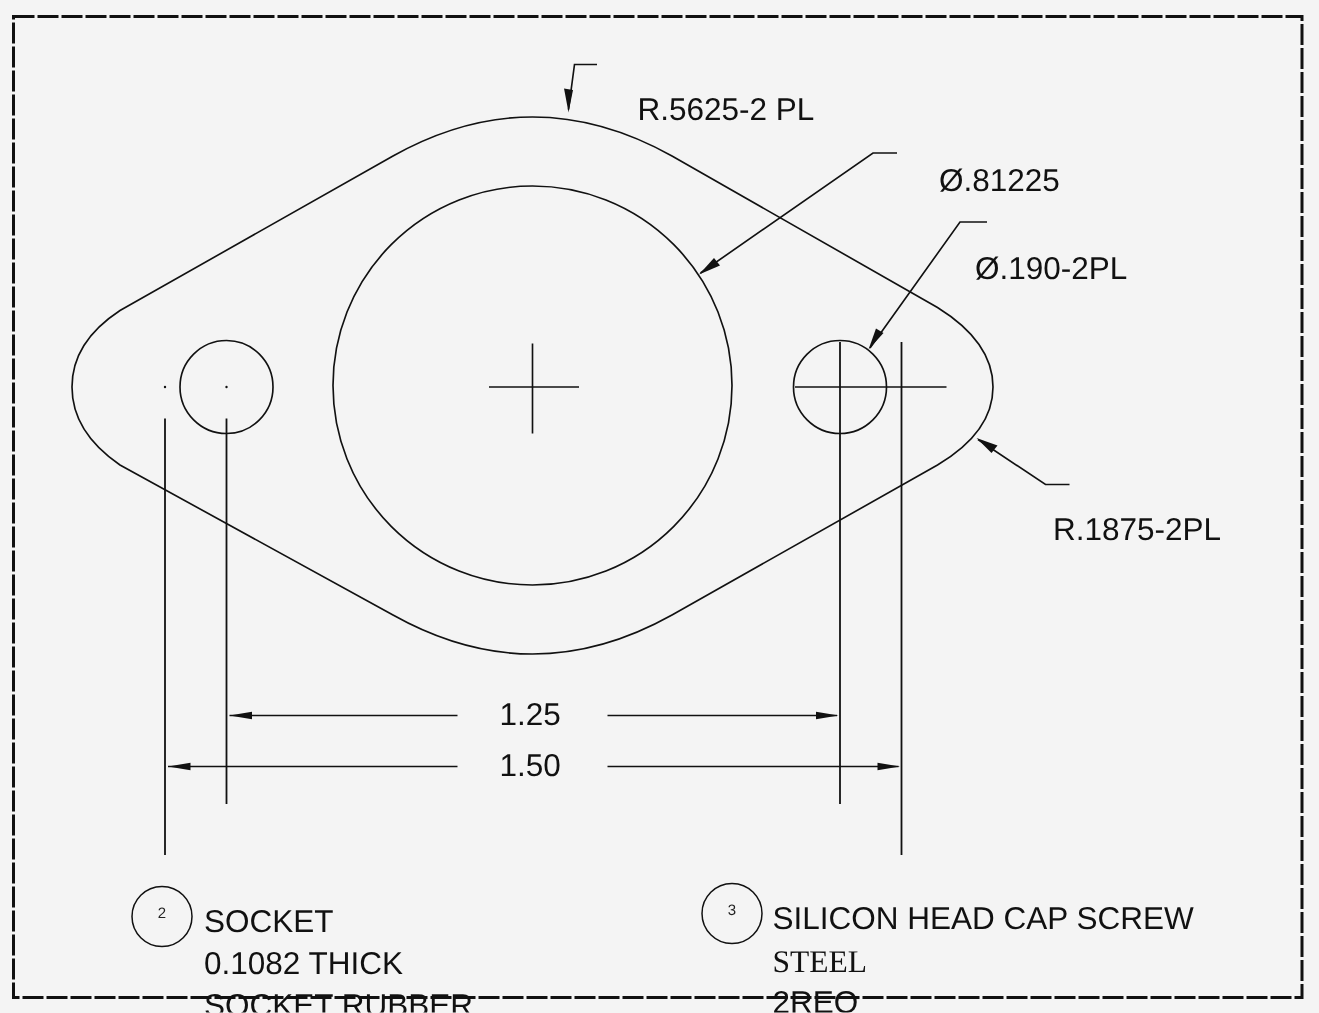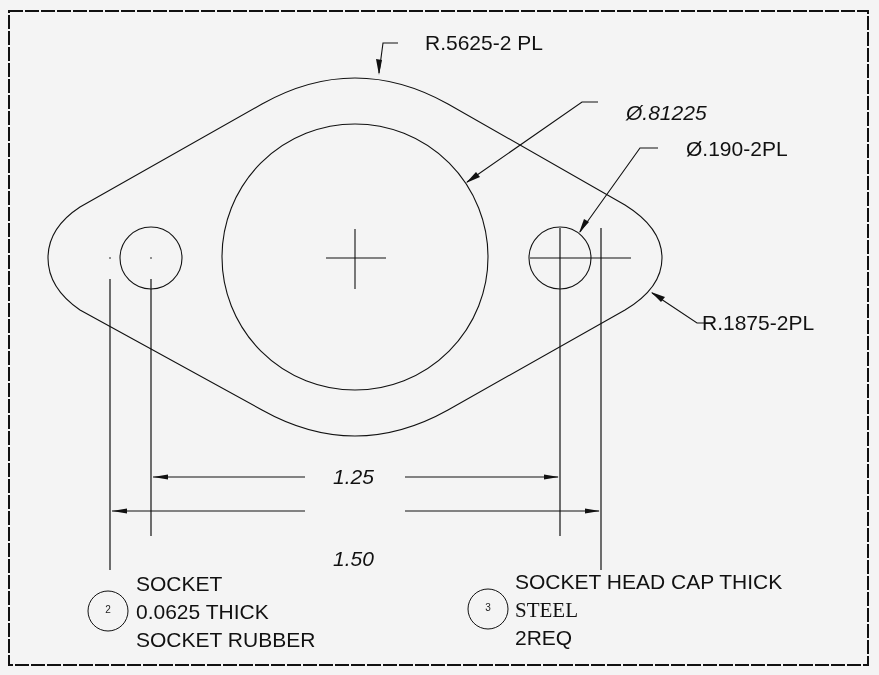--- a/index.html
+++ b/index.html
@@ -1,19 +1,19 @@
 <!DOCTYPE html>
 <html><head>
 <meta charset="utf-8">
 <style>
   html, body { margin: 0; padding: 0; }
   body { width: 879px; height: 675px; background: #f4f4f4; position: relative; overflow: hidden; font-family: "Liberation Sans", sans-serif; }
   svg { position: absolute; left: 0; top: 0; }
-  .lbl { position: absolute; color: #111; font-size: 21px; line-height: 26px; white-space: nowrap; letter-spacing: 0px; }
-  .dim { position: absolute; color: #111; font-size: 21px; line-height: 24px; white-space: nowrap; font-style: italic; }
+  .lbl { position: absolute; color: #111; font-size: 21px; line-height: 26px; white-space: nowrap; letter-spacing: 0px; margin-top: 31px; }
+  .dim { position: absolute; color: #111; font-size: 21px; line-height: 24px; white-space: nowrap; }
   .balloon-num { position: absolute; font-size: 10px; color: #222; width: 20px; text-align: center; }
 </style>
 </head>
 <body>
 
 <svg width="879" height="675" viewBox="0 0 879 675">
 
   <rect x="9" y="11" width="859" height="654" fill="none" stroke="#111" stroke-width="2" stroke-dasharray="14 2"></rect>
 
   <path d="M 80 207
@@ -64,28 +64,28 @@
   <polygon points="579,233 584,219 589,222" fill="#111"></polygon>
 
   <polyline points="713,323 697,323 652,293" fill="none" stroke="#111" stroke-width="1.1"></polyline>
   <polygon points="651,292 665,297 661,302" fill="#111"></polygon>
 
   <circle cx="108" cy="611" r="20" fill="none" stroke="#111" stroke-width="1"></circle>
   <circle cx="488" cy="609" r="20" fill="none" stroke="#111" stroke-width="1"></circle>
 </svg>
 
 <div class="lbl" style="left:425px; top:30px;">R.5625-2 PL</div>
-<div class="lbl" style="left:626px; top:100px;font-style:italic;">Ø.81225</div>
-<div class="lbl" style="left:686px; top:136px;">Ø.190-2PL</div>
+<div class="lbl" style="left:626px; top:77px;">Ø.81225</div>
+<div class="lbl" style="left:650px; top:136px;">Ø.190-2PL</div>
 <div class="lbl" style="left:702px; top:310px;">R.1875-2PL</div>
 
 <div class="dim" style="left:333px; top:465px;">1.25</div>
-<div class="dim" style="left:333px; top:499px;margin-top:48px;">1.50</div>
+<div class="dim" style="left:333px; top:499px;">1.50</div>
 
 <div class="balloon-num" style="left:98px; top:604px;">2</div>
 <div class="lbl" style="left:136px; top:571px;">SOCKET</div>
-<div class="lbl" style="left:136px; top:599px;">0.0625 THICK</div>
+<div class="lbl" style="left:136px; top:599px;">0.1082 THICK</div>
 <div class="lbl" style="left:136px; top:627px;">SOCKET RUBBER</div>
 
 <div class="balloon-num" style="left:478px; top:602px;">3</div>
-<div class="lbl" style="left:515px; top:569px;">SOCKET HEAD CAP THICK</div>
+<div class="lbl" style="left:515px; top:569px;">SILICON HEAD CAP SCREW</div>
 <div class="lbl" style="left:515px; top:597px;font-family:Liberation Serif, serif;">STEEL</div>
 <div class="lbl" style="left:515px; top:625px;text-align:right;">2REQ</div>
 
 </body></html>

